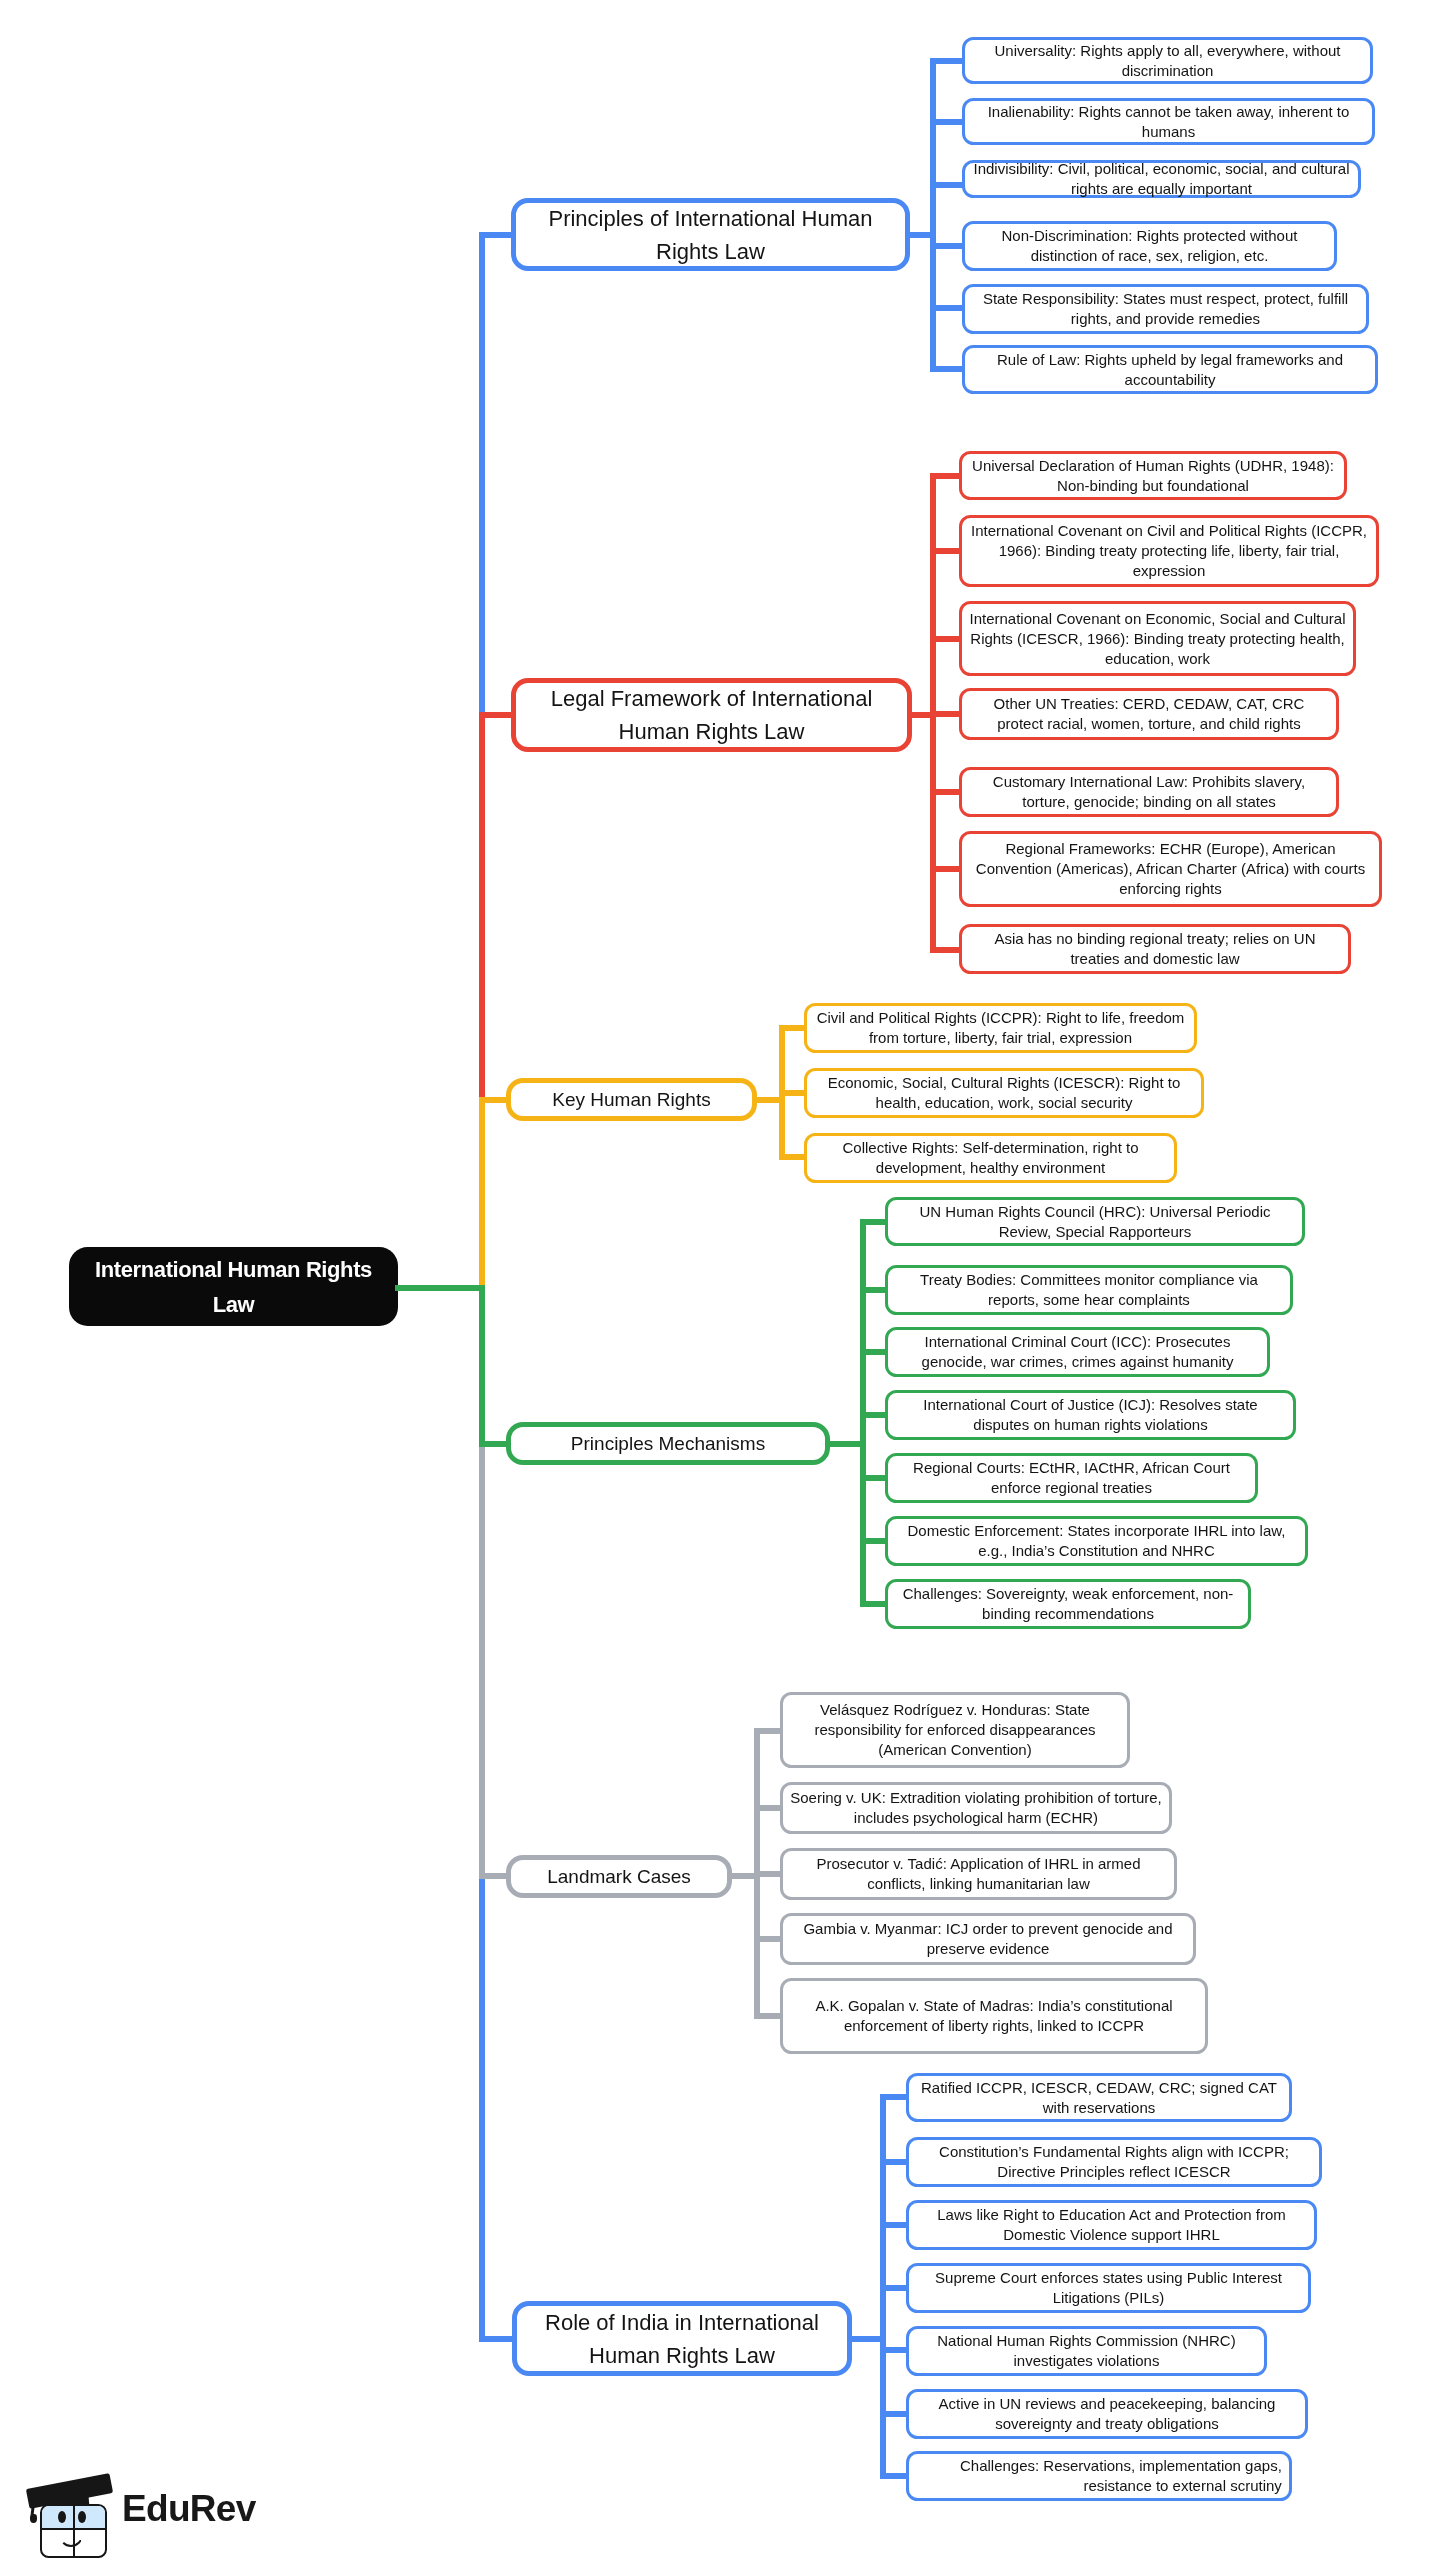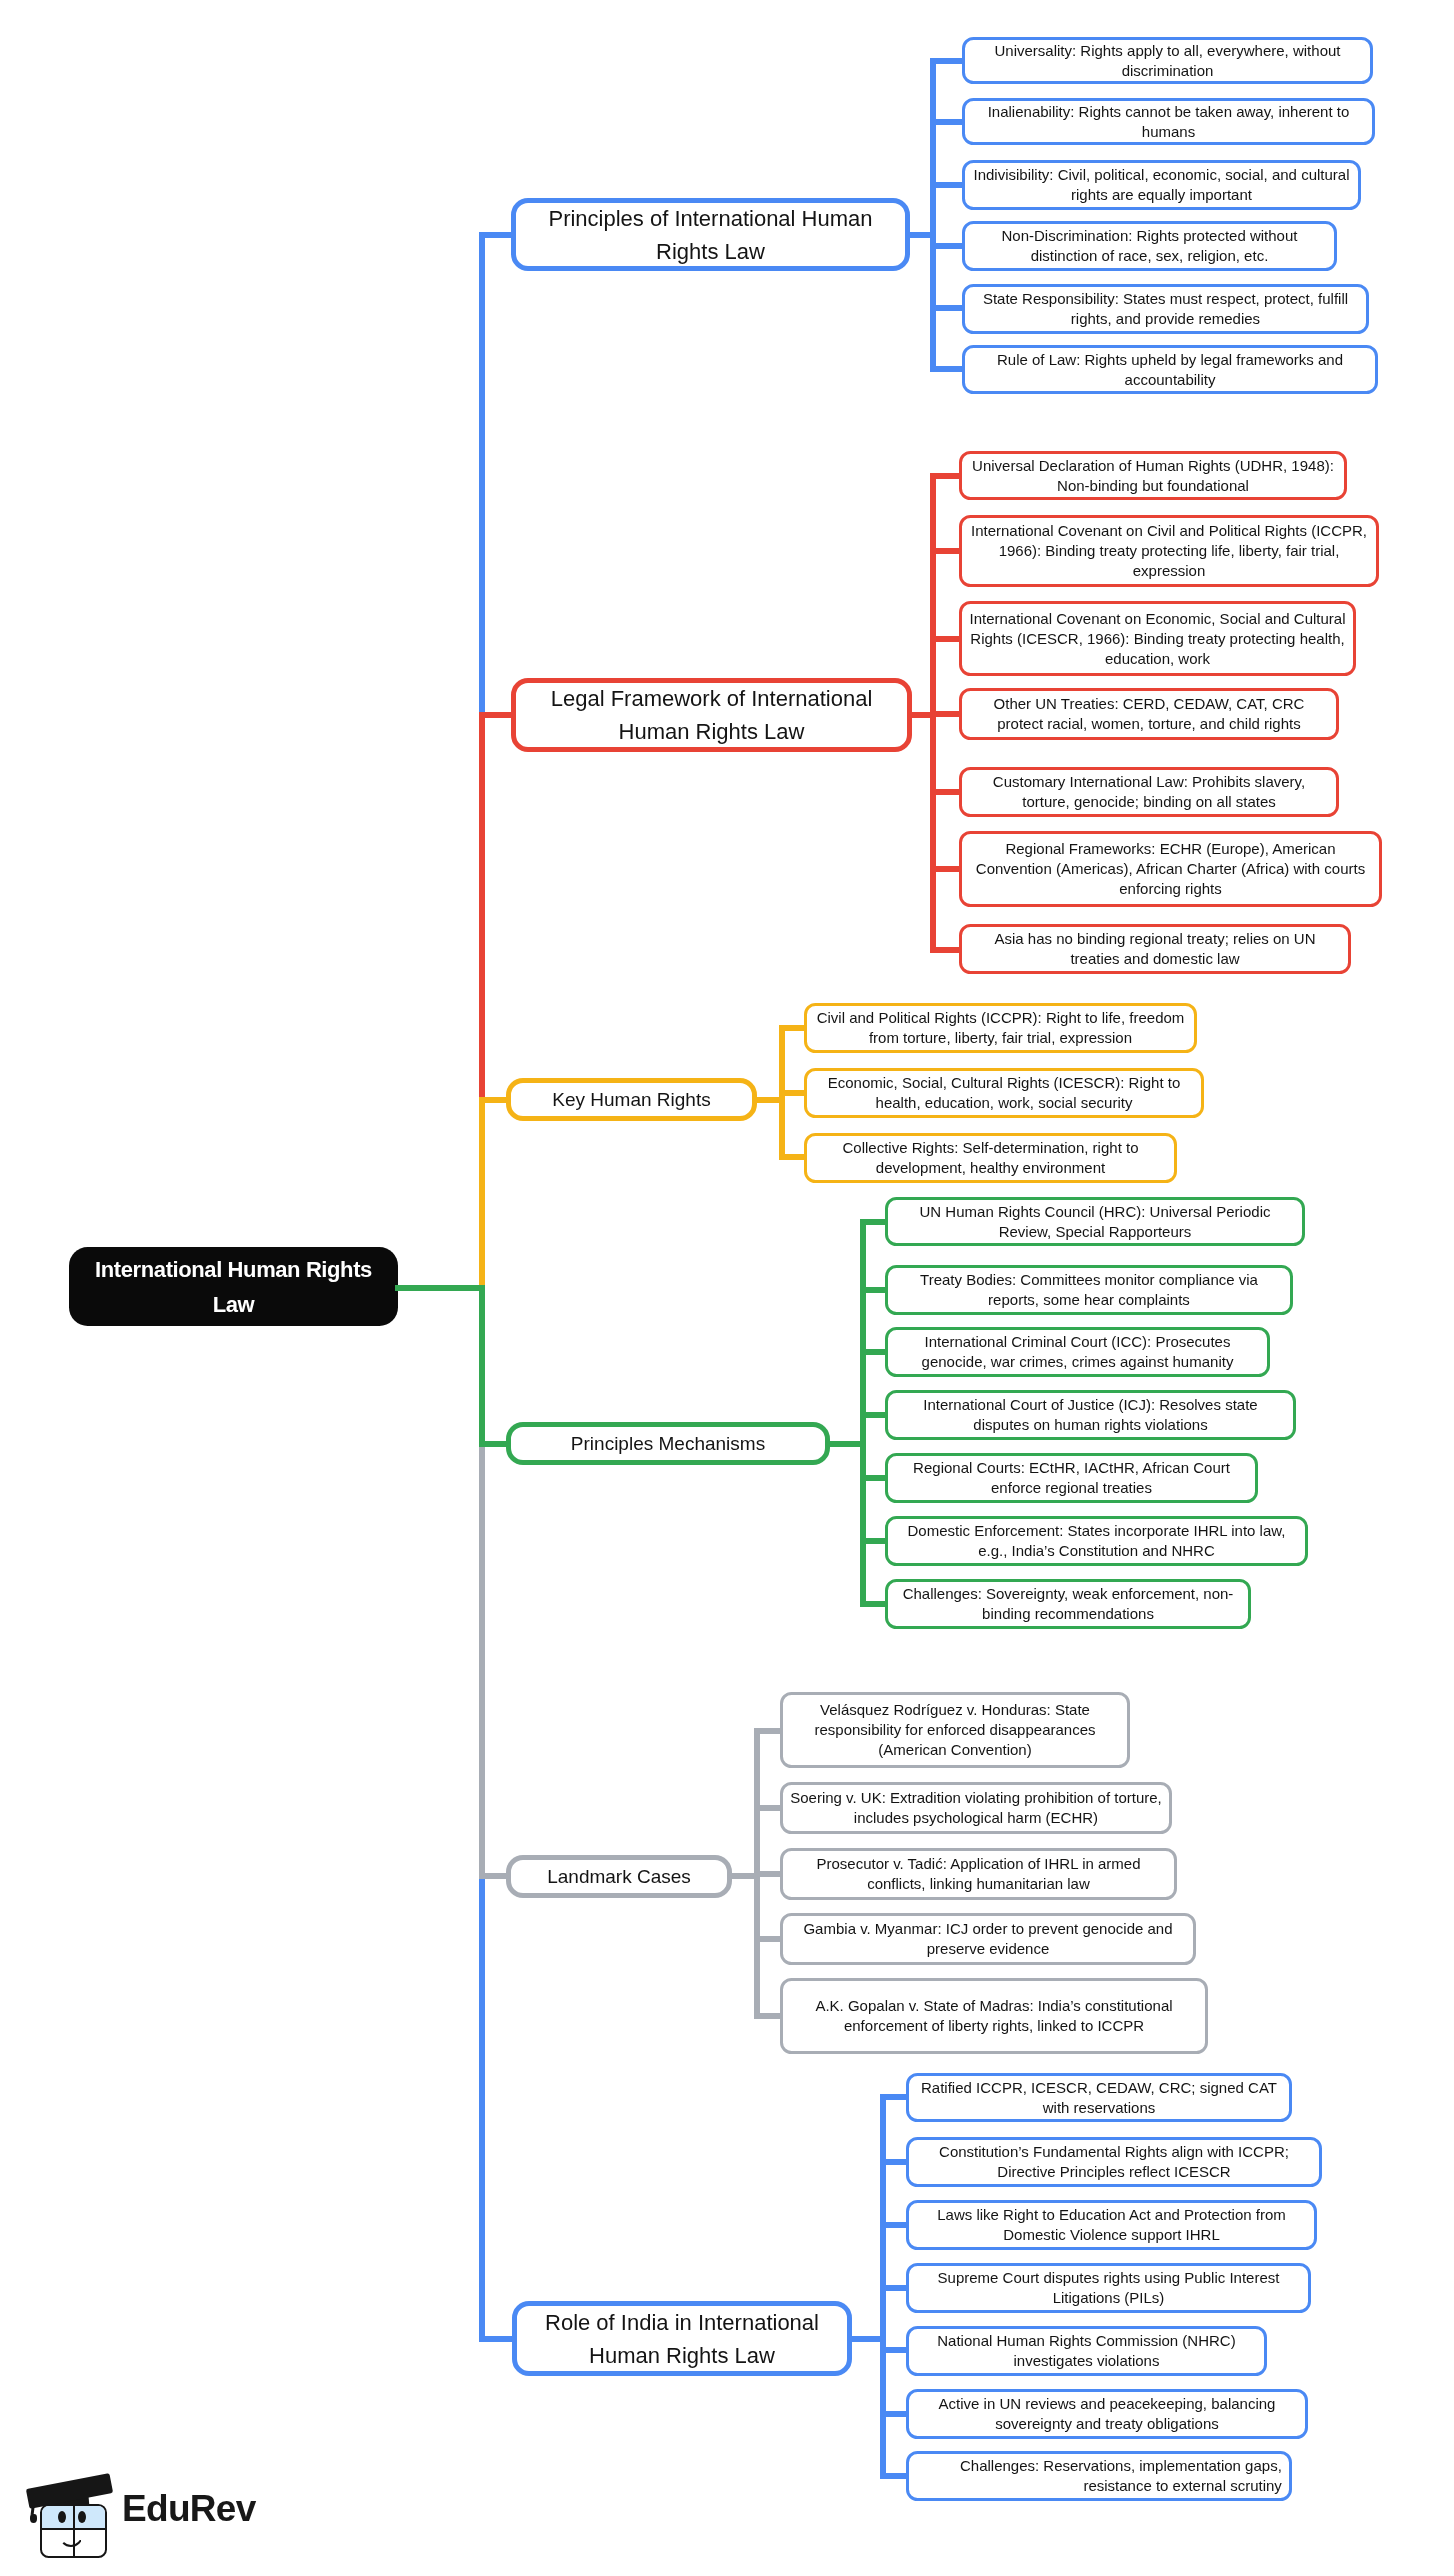--- a/index.html
+++ b/index.html
@@ -72,21 +72,21 @@
     <div class="vline" style="left: 479px; top: 1873px; width: 5.7px; height: 468px; background: rgb(74, 137, 244);"></div>
     <div class="hline" style="left: 395px; top: 1285px; width: 90px; height: 5.7px; background: rgb(51, 168, 82);"></div>
     <div class="hline" style="left: 479px; top: 232px; width: 36px; height: 5.7px; background: rgb(74, 137, 244);"></div>
     <div class="hline" style="left: 907px; top: 232px; width: 29px; height: 5.7px; background: rgb(74, 137, 244);"></div>
     <div class="vline" style="left: 930px; top: 58px; width: 5.7px; height: 314px; background: rgb(74, 137, 244);"></div>
     <div class="hline" style="left: 930px; top: 58px; width: 36px; height: 5.7px; background: rgb(74, 137, 244);"></div>
     <div class="leaf" style="left: 962px; top: 37px; width: 411px; height: 47px; border: 3.6px solid rgb(74, 137, 244);">Universality: Rights apply to all, everywhere, without discrimination</div>
     <div class="hline" style="left: 930px; top: 119px; width: 36px; height: 5.7px; background: rgb(74, 137, 244);"></div>
     <div class="leaf" style="left: 962px; top: 98px; width: 413px; height: 47px; border: 3.6px solid rgb(74, 137, 244);">Inalienability: Rights cannot be taken away, inherent to humans</div>
     <div class="hline" style="left: 930px; top: 182px; width: 36px; height: 5.7px; background: rgb(74, 137, 244);"></div>
-    <div class="leaf" style="left: 962px; top: 160px; width: 399px; height: 50px; border: 3.6px solid rgb(74, 137, 244);">Indivisibility: Civil, political, economic, social, and cultural rights are equally important</div>
+    <div class="leaf" style="left: 962px; top: 160px; width: 399px; height: 38px; border: 3.6px solid rgb(74, 137, 244);">Indivisibility: Civil, political, economic, social, and cultural rights are equally important</div>
     <div class="hline" style="left: 930px; top: 243px; width: 36px; height: 5.7px; background: rgb(74, 137, 244);"></div>
     <div class="leaf" style="left: 962px; top: 221px; width: 375px; height: 50px; border: 3.6px solid rgb(74, 137, 244);">Non-Discrimination: Rights protected without distinction of race, sex, religion, etc.</div>
     <div class="hline" style="left: 930px; top: 305px; width: 36px; height: 5.7px; background: rgb(74, 137, 244);"></div>
     <div class="leaf" style="left: 962px; top: 284px; width: 407px; height: 50px; border: 3.6px solid rgb(74, 137, 244);">State Responsibility: States must respect, protect, fulfill rights, and provide remedies</div>
     <div class="hline" style="left: 930px; top: 366px; width: 36px; height: 5.7px; background: rgb(74, 137, 244);"></div>
     <div class="leaf" style="left: 962px; top: 345px; width: 416px; height: 49px; border: 3.6px solid rgb(74, 137, 244);">Rule of Law: Rights upheld by legal frameworks and accountability</div>
     <div class="node" style="left: 511px; top: 198px; width: 399px; height: 73px; border: 5px solid rgb(74, 137, 244);">
       <span>Principles of International Human</span>
       <span>Rights Law</span>
     </div>
@@ -162,21 +162,21 @@
     <div class="hline" style="left: 479px; top: 2336px; width: 37px; height: 5.7px; background: rgb(74, 137, 244);"></div>
     <div class="hline" style="left: 850px; top: 2336px; width: 36px; height: 5.7px; background: rgb(74, 137, 244);"></div>
     <div class="vline" style="left: 880px; top: 2094px; width: 5.7px; height: 384px; background: rgb(74, 137, 244);"></div>
     <div class="hline" style="left: 880px; top: 2094px; width: 30px; height: 5.7px; background: rgb(74, 137, 244);"></div>
     <div class="leaf" style="left: 906px; top: 2073px; width: 386px; height: 49px; border: 3.6px solid rgb(74, 137, 244);">Ratified ICCPR, ICESCR, CEDAW, CRC; signed CAT with reservations</div>
     <div class="hline" style="left: 880px; top: 2159px; width: 30px; height: 5.7px; background: rgb(74, 137, 244);"></div>
     <div class="leaf" style="left: 906px; top: 2137px; width: 416px; height: 50px; border: 3.6px solid rgb(74, 137, 244);">Constitution’s Fundamental Rights align with ICCPR; Directive Principles reflect ICESCR</div>
     <div class="hline" style="left: 880px; top: 2222px; width: 30px; height: 5.7px; background: rgb(74, 137, 244);"></div>
     <div class="leaf" style="left: 906px; top: 2200px; width: 411px; height: 50px; border: 3.6px solid rgb(74, 137, 244);">Laws like Right to Education Act and Protection from Domestic Violence support IHRL</div>
     <div class="hline" style="left: 880px; top: 2285px; width: 30px; height: 5.7px; background: rgb(74, 137, 244);"></div>
-    <div class="leaf" style="left: 906px; top: 2263px; width: 405px; height: 50px; border: 3.6px solid rgb(74, 137, 244);">Supreme Court disputes rights using Public Interest Litigations (PILs)</div>
+    <div class="leaf" style="left: 906px; top: 2263px; width: 405px; height: 50px; border: 3.6px solid rgb(74, 137, 244);">Supreme Court enforces states using Public Interest Litigations (PILs)</div>
     <div class="hline" style="left: 880px; top: 2347px; width: 30px; height: 5.7px; background: rgb(74, 137, 244);"></div>
     <div class="leaf" style="left: 906px; top: 2326px; width: 361px; height: 50px; border: 3.6px solid rgb(74, 137, 244);">National Human Rights Commission (NHRC) investigates violations</div>
     <div class="hline" style="left: 880px; top: 2411px; width: 30px; height: 5.7px; background: rgb(74, 137, 244);"></div>
     <div class="leaf" style="left: 906px; top: 2389px; width: 402px; height: 50px; border: 3.6px solid rgb(74, 137, 244);">Active in UN reviews and peacekeeping, balancing sovereignty and treaty obligations</div>
     <div class="hline" style="left: 880px; top: 2473px; width: 30px; height: 5.7px; background: rgb(74, 137, 244);"></div>
     <div class="leaf" style="left: 906px; top: 2451px; width: 386px; height: 50px; border: 3.6px solid rgb(74, 137, 244); text-align: right;">Challenges: Reservations, implementation gaps, resistance to external scrutiny</div>
     <div class="node" style="left: 512px; top: 2301px; width: 340px; height: 75px; border: 5px solid rgb(74, 137, 244);">
       <span>Role of India in International</span>
       <span>Human Rights Law</span>
     </div>

